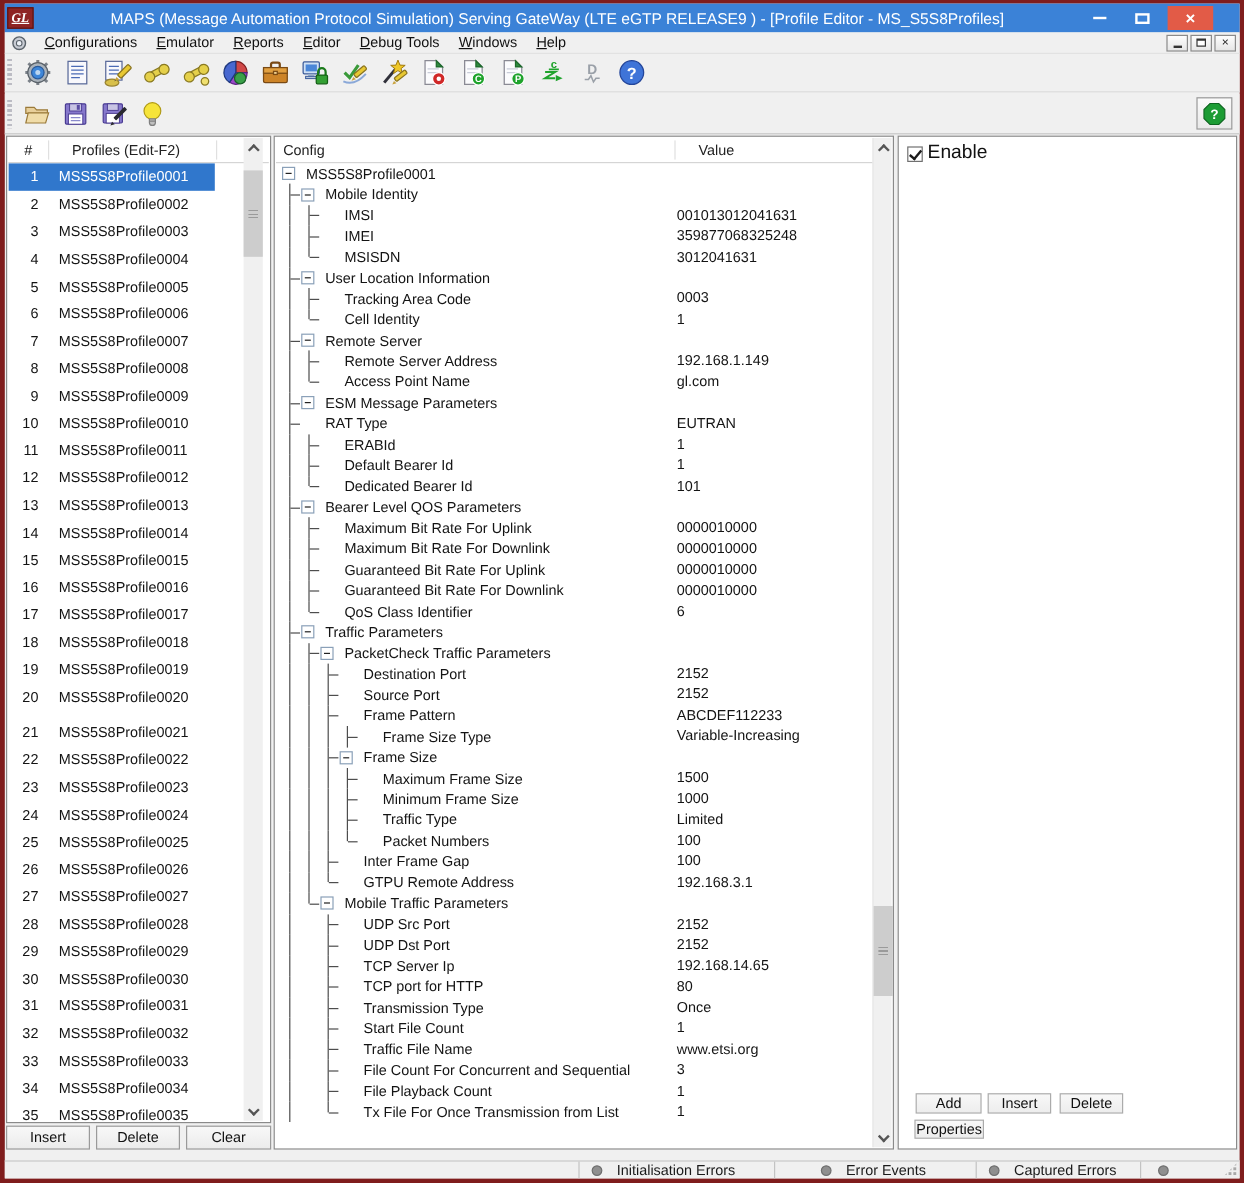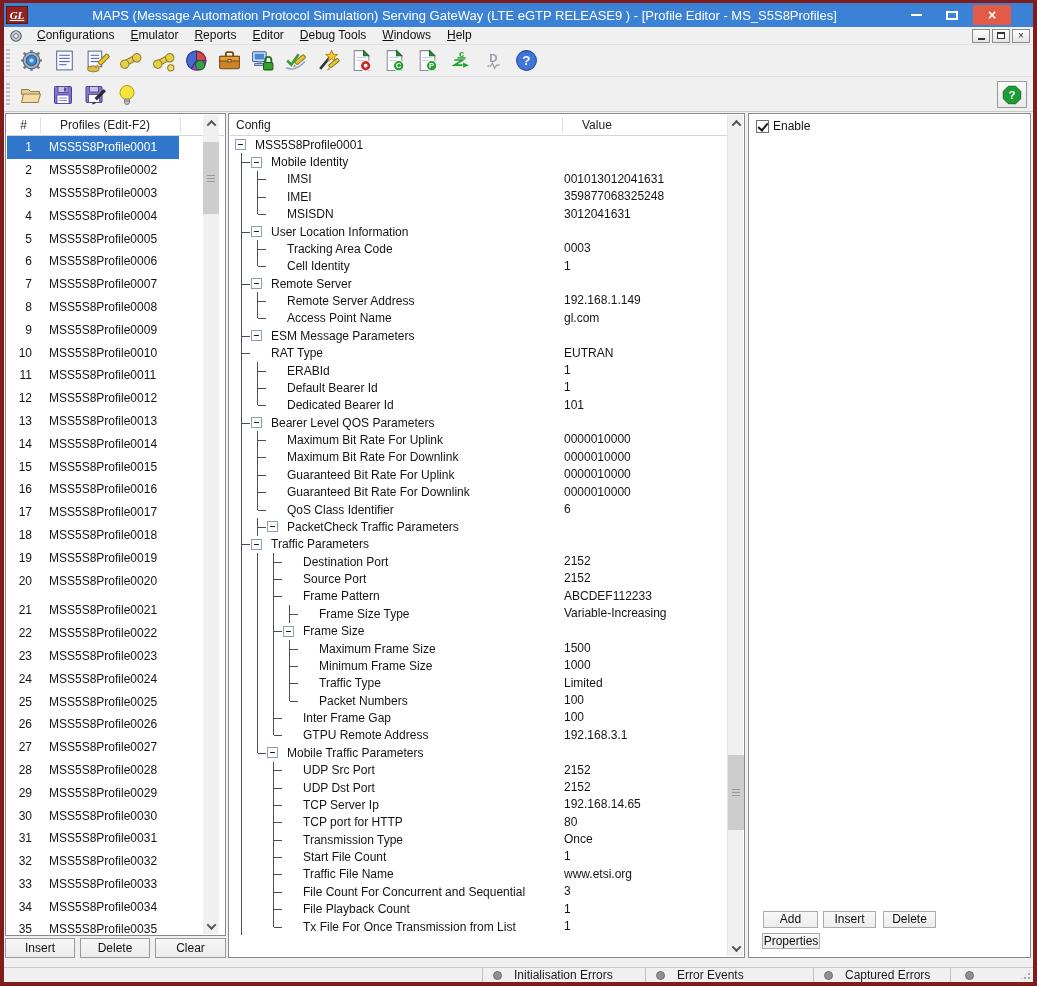--- a/index.html
+++ b/index.html
@@ -99,21 +99,21 @@
   .tlabel { padding-left:5px; }
   .tvalue { position:absolute; left:334px; top:0; line-height:17.38px; }
   .mid-sb { top:1px; right:1px; bottom:1px; border-left:1px solid #e6e6e6; }
 
   
   .right-panel { left:744px; top:110px; width:283px; height:845px; }
   .enable-row { position:absolute; left:7px; top:5px; display:flex; align-items:center; }
   .checkbox { width:13px; height:13px; border:1px solid #707070; background:#fff; position:relative; flex:none; }
   .checkbox.checked::after { content:""; position:absolute; left:3px; top:0px; width:4px; height:8px;
       border-right:2px solid #1a1a1a; border-bottom:2px solid #1a1a1a; transform:rotate(40deg); }
-  .cb-label { margin-left:4px; font-size:12px; color:#111; }
+  .cb-label { margin-left:4px; font-size:16px; color:#111; }
   .rp-btn { position:absolute; border:1px solid #ababab; background:linear-gradient(#f8f8f8,#ededed);
             font-size:12px; color:#111; text-align:center; }
 
   
   .statusbar { position:absolute; left:0; right:0; top:964px; height:15px; background:#f0f0f0;
                border-top:1px solid #c8c8c8; display:flex; font-size:12px; color:#1a1a1a; }
   .sb-sec { position:relative; display:flex; align-items:center; border-left:1px solid #c3c3c3; height:100%; }
   .sb-sec.first { border-left:none; }
   .status-dot { width:9px; height:9px; border-radius:50%; background:#8f8f8f; border:1px solid #6f6f6f; margin:0 12px 0 10px; flex:none; }
   .sb-grip { position:absolute; right:1px; bottom:1px; width:13px; height:13px;
@@ -711,33 +711,33 @@
             <span class="tvalue">0000010000</span>
           </div>
           <div class="trow">
             <span class="tcell guide"></span>
             <span class="tcell conn-e"></span>
             <span class="tcell"></span>
             <span class="tlabel">QoS Class Identifier</span>
             <span class="tvalue">6</span>
           </div>
           <div class="trow">
+            <span class="tcell conn-t"></span>
+            <span class="tcell boxcell">
+              <span class="minusbox"></span>
+            </span>
+            <span class="tlabel">Traffic Parameters</span>
+          </div>
+          <div class="trow">
             <span class="tcell guide"></span>
             <span class="tcell conn-t"></span>
             <span class="tcell boxcell">
               <span class="minusbox"></span>
             </span>
             <span class="tlabel">PacketCheck Traffic Parameters</span>
-          </div>
-          <div class="trow">
-            <span class="tcell conn-t"></span>
-            <span class="tcell boxcell">
-              <span class="minusbox"></span>
-            </span>
-            <span class="tlabel">Traffic Parameters</span>
           </div>
           <div class="trow">
             <span class="tcell guide"></span>
             <span class="tcell guide"></span>
             <span class="tcell conn-t"></span>
             <span class="tcell"></span>
             <span class="tlabel">Destination Port</span>
             <span class="tvalue">2152</span>
           </div>
           <div class="trow">
@@ -938,21 +938,21 @@
       <div class="rp-btn" style="left:134px;top:797px;width:53px;height:17px;line-height:15px;">Delete</div>
       <div class="rp-btn" style="left:13px;top:819px;width:58px;height:16px;line-height:14px;">Properties</div>
     </div>
 
     <div class="statusbar">
       <div class="sb-sec first" style="width:478px;"></div>
       <div class="sb-sec" style="width:163px;">
         <div class="status-dot"></div>
         <span>Initialisation Errors</span>
       </div>
-      <div class="sb-sec" style="width:168px;">
+      <div class="sb-sec" style="width:168px;padding-left:28px;">
         <div class="status-dot"></div>
         <span>Error Events</span>
       </div>
       <div class="sb-sec" style="width:137px;">
         <div class="status-dot"></div>
         <span>Captured Errors</span>
       </div>
       <div class="sb-sec" style="flex:1;">
         <div class="status-dot" style="margin-left:14px;"></div>
         <div class="sb-grip"></div>

